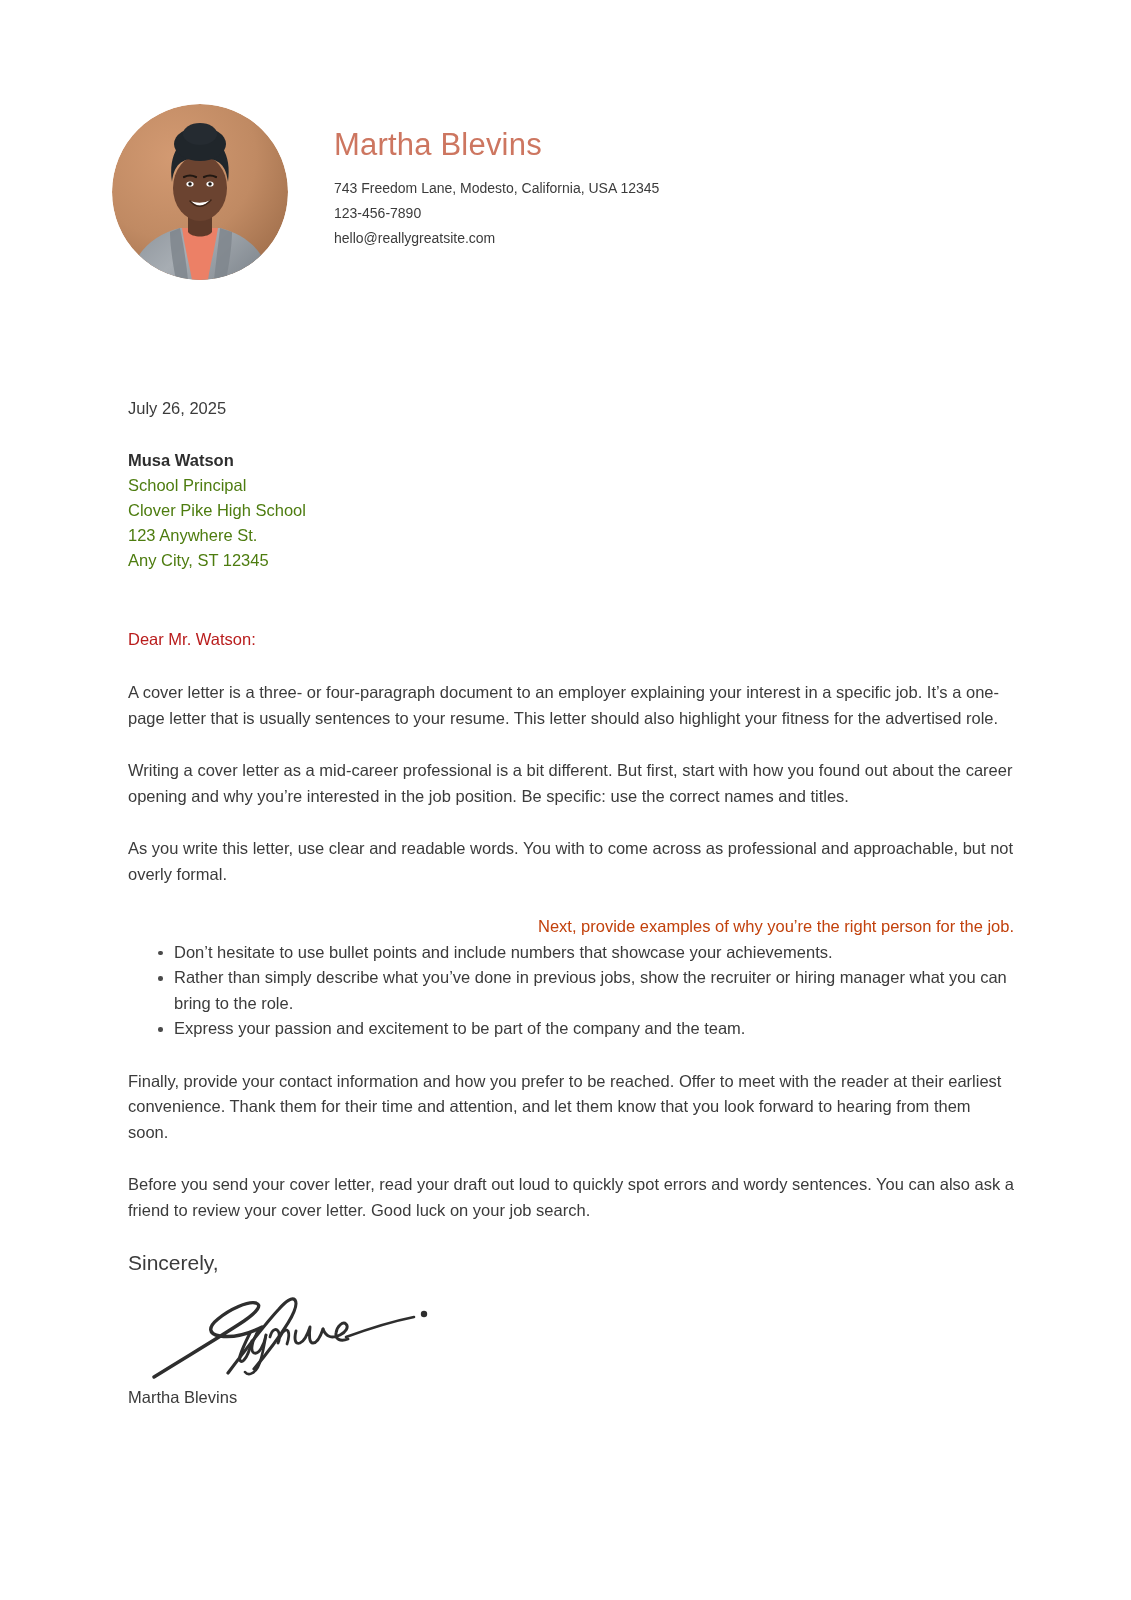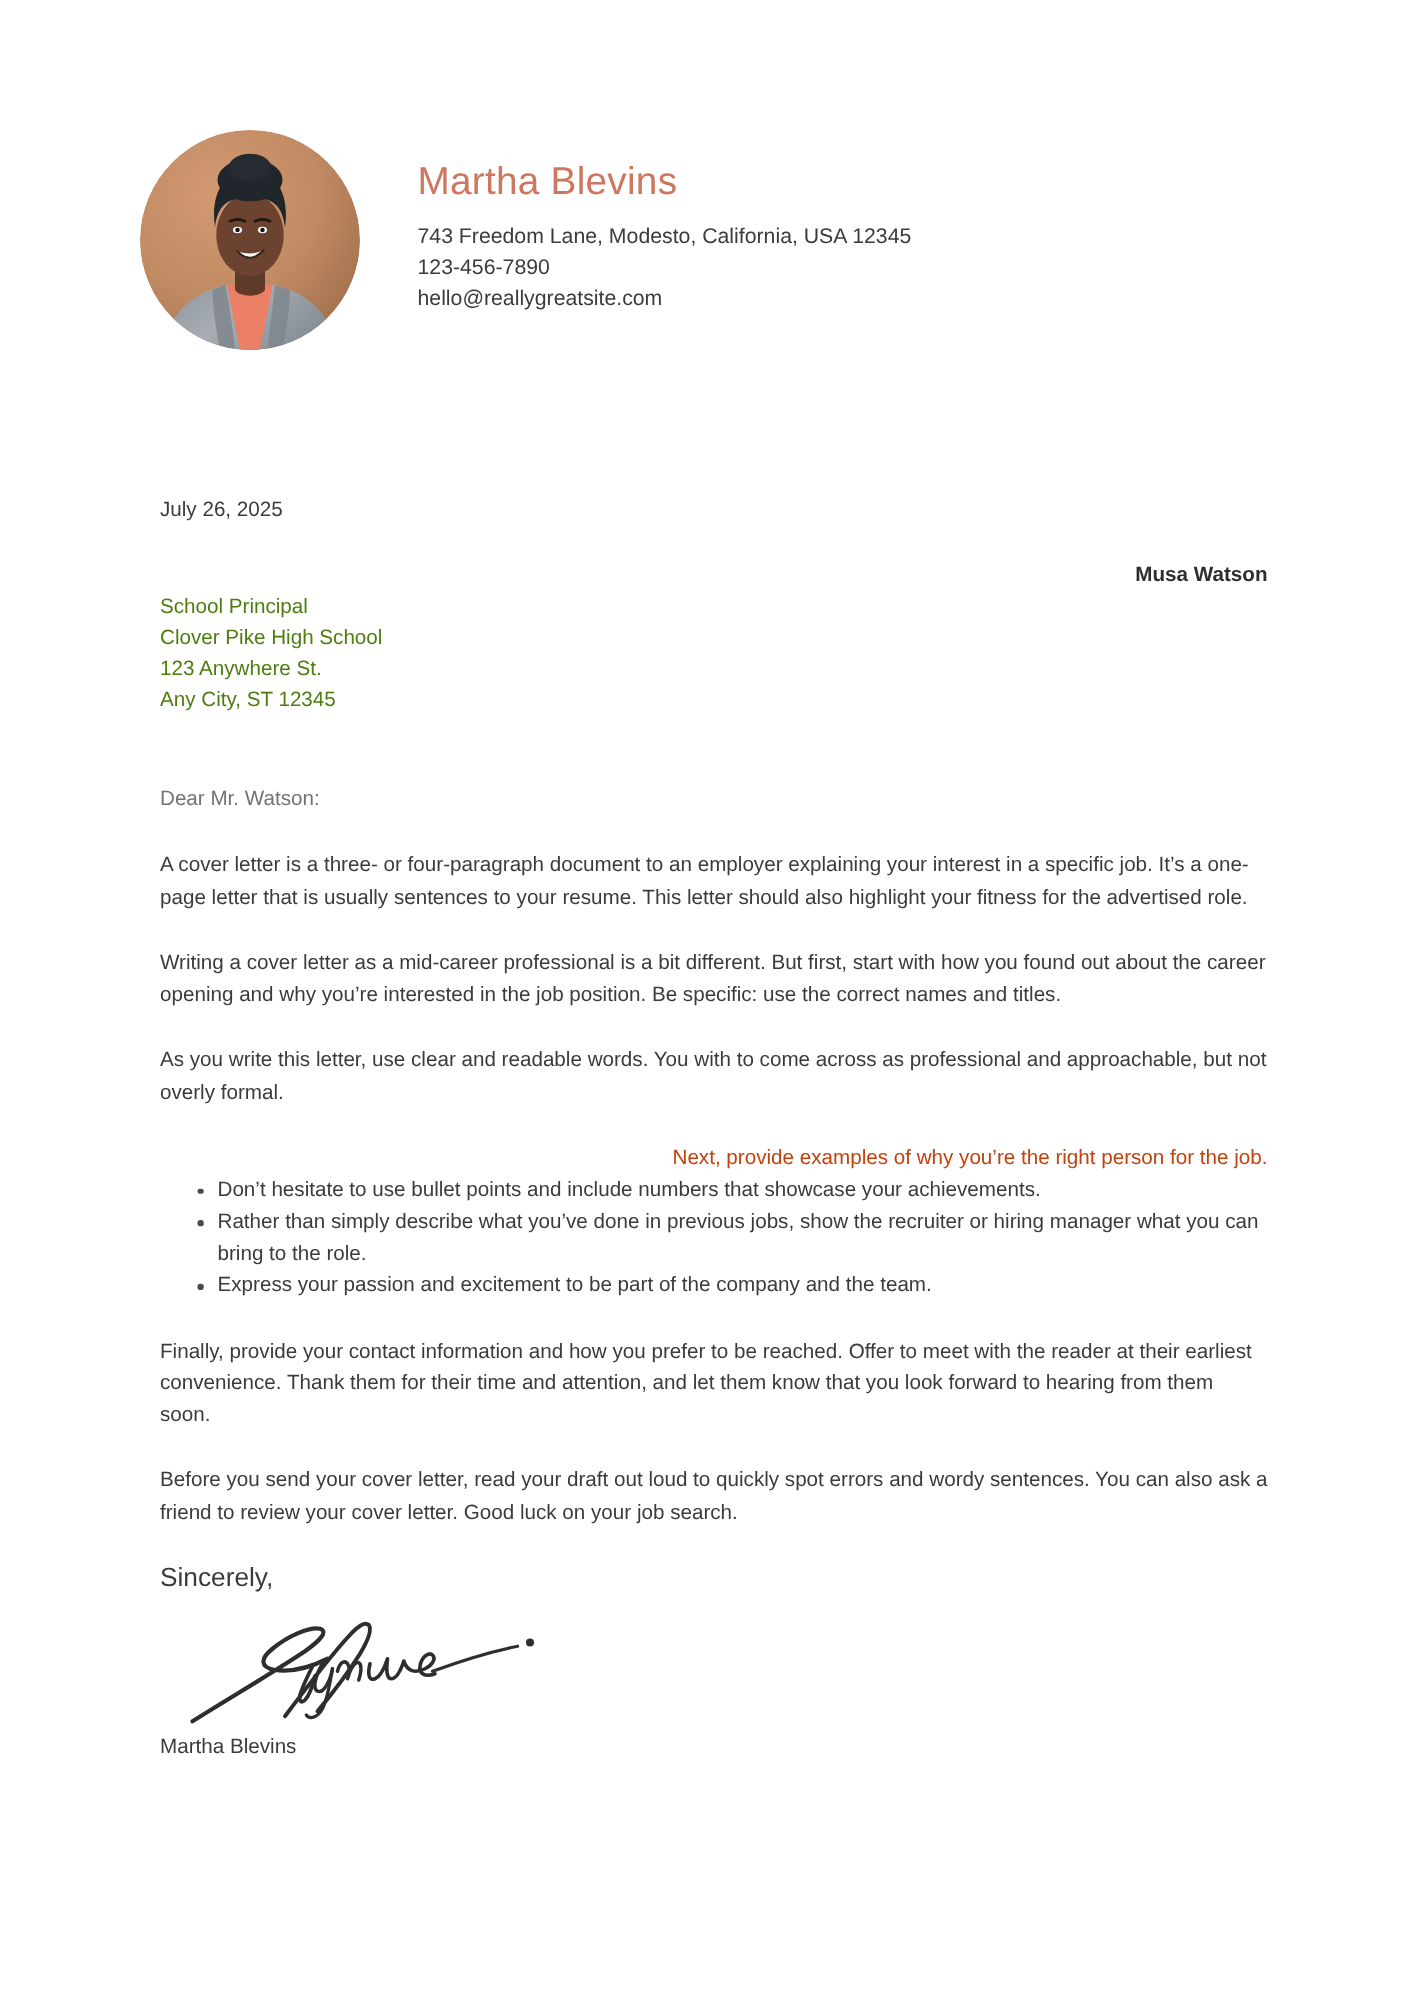--- a/index.html
+++ b/index.html
@@ -48,21 +48,21 @@
   .sender-name {
     font-size: 31px;
     font-weight: 400;
     letter-spacing: 0.2px;
     color: #cd7660;
     line-height: 1.1;
     margin: 0 0 14px 0;
     white-space: nowrap;
   }
   .contact-line {
-    font-size: 17px;
+    font-size: 14px;
     line-height: 25px;
     color: #3b3b3b;
     white-space: nowrap;
   }
 
   
   .letter {
     position: absolute;
     left: 128px;
     top: 396px;
@@ -78,26 +78,25 @@
     margin-bottom: 54px;
   }
   .recipient div {
     font-size: 16.5px;
     line-height: 25px;
     color: #4d7c0f;
   }
   .recipient .recipient-name {
     font-weight: bold;
     color: #2e2e2e;
-    text-align: right;
   }
   .salutation {
     font-size: 16.5px;
     line-height: 25px;
-    color: #737373;
+    color: #b91c1c;
     margin-bottom: 28px;
   }
   p.body-para {
     font-size: 16.5px;
     line-height: 25.5px;
     color: #3b3b3b;
     margin: 0 0 27px 0;
   }
   p.list-intro {
     font-size: 16.5px;

